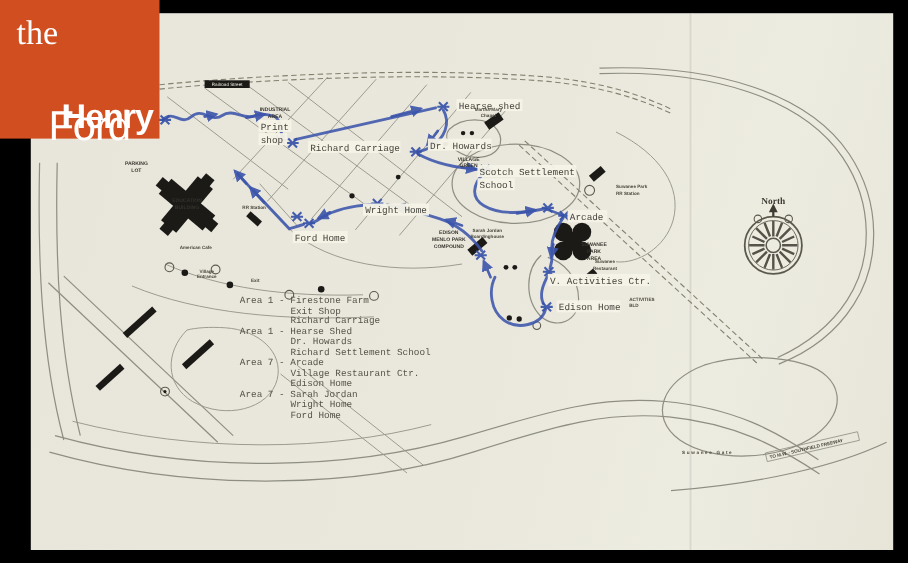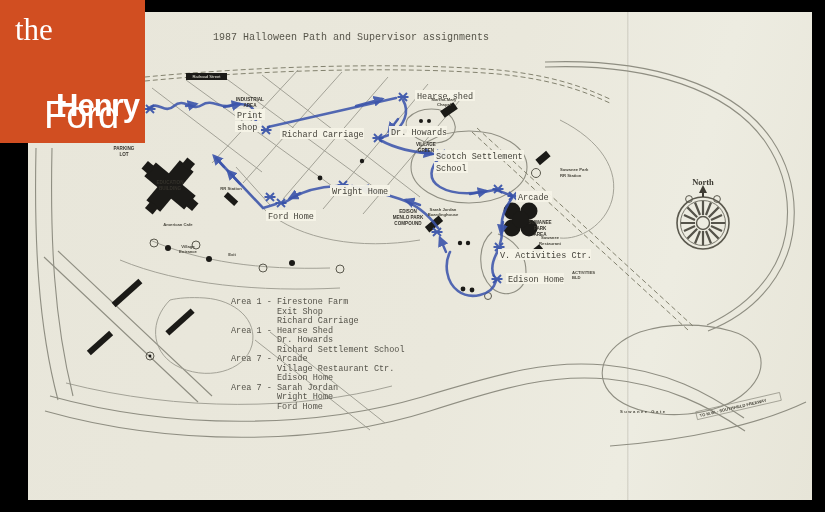--- a/index.html
+++ b/index.html
@@ -2,28 +2,28 @@
 <html><head>
 <meta charset="utf-8">
 <style>
   html,body{margin:0;padding:0;background:#000;}
   #stage{position:relative;width:825px;height:512px;background:#000;overflow:hidden;
          font-family:"Liberation Sans",sans-serif;}
   #paper{position:absolute;left:28px;top:12px;width:784px;height:488px;
          background:linear-gradient(105deg,#e8e6da 0%,#eae8dc 55%,#edecE1 78%,#e7e5d8 100%);}
   #crease{position:absolute;left:627px;top:12px;width:3px;height:488px;
           background:linear-gradient(to right,rgba(90,85,70,.18),rgba(255,255,255,.30));}
-  #logo{position:absolute;left:0;top:0;width:145px;height:143px;background:#d14e21;z-index:5;color:#fff;}
+  #logo{position:absolute;left:0;top:0;width:145px;height:126px;background:#d14e21;z-index:5;color:#fff;}
   .logo-the{position:absolute;left:15px;top:12px;font-family:"Liberation Serif",serif;font-size:31px;}
   .logo-henry{position:absolute;left:56px;top:62px;font-weight:bold;font-size:31px;letter-spacing:-1px;margin-top:26px;}
   .logo-ford{position:absolute;left:44px;top:94px;font-weight:normal;font-size:38px;letter-spacing:-1px;}
   #map-title{position:absolute;left:213px;top:32px;z-index:2;
         font-family:"Liberation Mono",monospace;font-size:10px;color:#57554a;white-space:nowrap;}
-  #legend{position:absolute;left:231px;top:269px;z-index:2;
-        font-family:"Liberation Mono",monospace;font-size:8.5px;line-height:9.5px;color:#55534a;margin-top:29px;}
+  #legend{position:absolute;left:218px;top:269px;z-index:2;
+        font-family:"Liberation Mono",monospace;font-size:8.5px;line-height:9.5px;color:#55534a;}
   #legend .indent{padding-left:46px;}
   svg{position:absolute;left:0;top:0;z-index:1;}
   .road{fill:none;stroke:#8f8e82;stroke-width:1.1;}
   .roadthin{fill:none;stroke:#9b9a8e;stroke-width:0.9;}
   .rr{fill:none;stroke:#83826f;stroke-width:1;stroke-dasharray:5,3;}
   .blue{fill:none;stroke:#3b54ab;stroke-width:2.6;stroke-linecap:round;opacity:.87;}
   .bluearrow{fill:none;stroke:#3b54ab;stroke-width:2.4;stroke-linecap:round;opacity:.9;}
   .xm{stroke:#3550a8;stroke-width:1.9;opacity:.92;}
   .bld{fill:#1b1a17;}
   .maplab{font-family:"Liberation Mono",monospace;font-size:8.5px;fill:#45433b;}
@@ -33,21 +33,20 @@
   .barlab{font-family:"Liberation Sans",sans-serif;font-size:4.2px;fill:#efede1;}
   .compass{stroke:#5b594e;fill:none;}
 </style>
 </head>
 <body>
 
 <div id="stage">
   <div id="paper"></div>
   <div id="crease"></div>
 
-  <div id="map-title">1987 Halloween Path and Supervisor assignments</div>
 
   <div id="legend">
     <div>Area 1 - Firestone Farm</div>
     <div class="indent">Exit Shop</div>
     <div class="indent">Richard Carriage</div>
     <div>Area 1 - Hearse Shed</div>
     <div class="indent">Dr. Howards</div>
     <div class="indent">Richard Settlement School</div>
     <div>Area 7 - Arcade</div>
     <div class="indent">Village Restaurant Ctr.</div>

